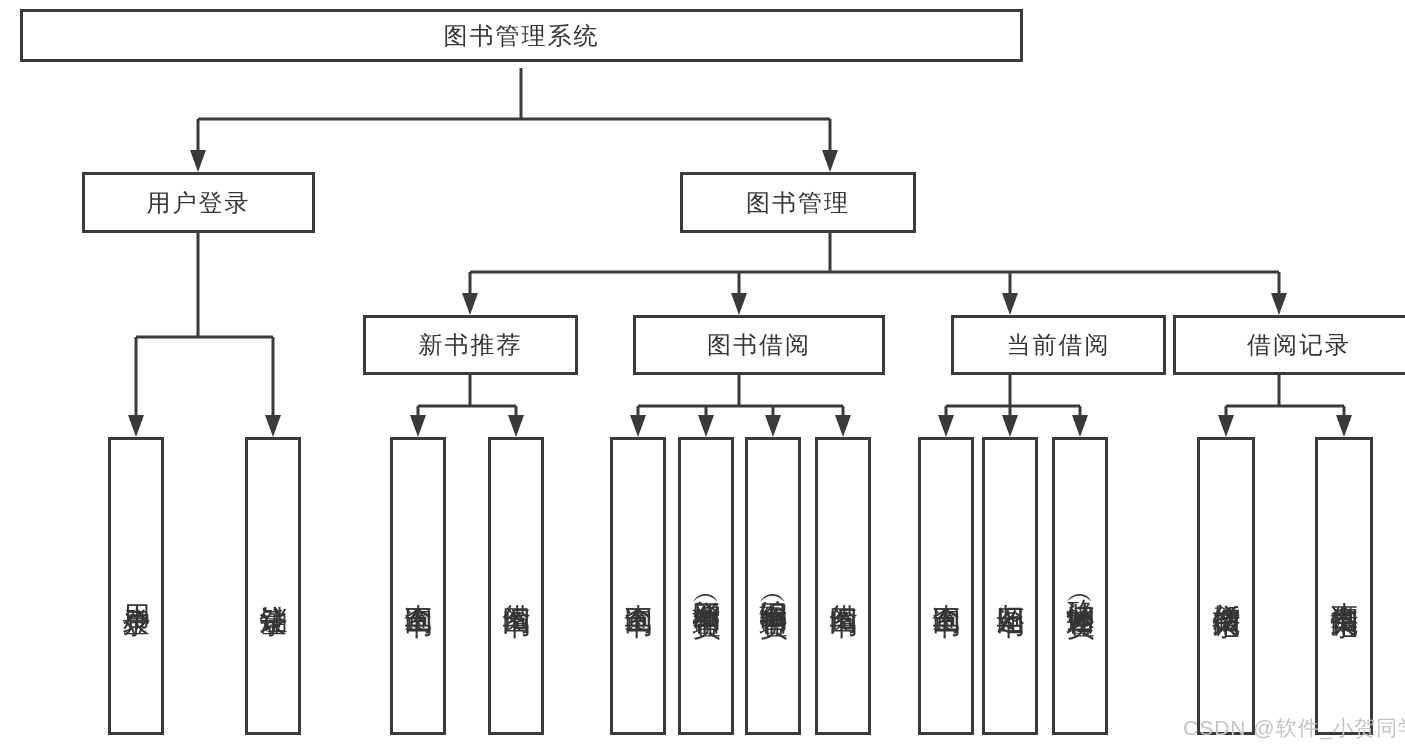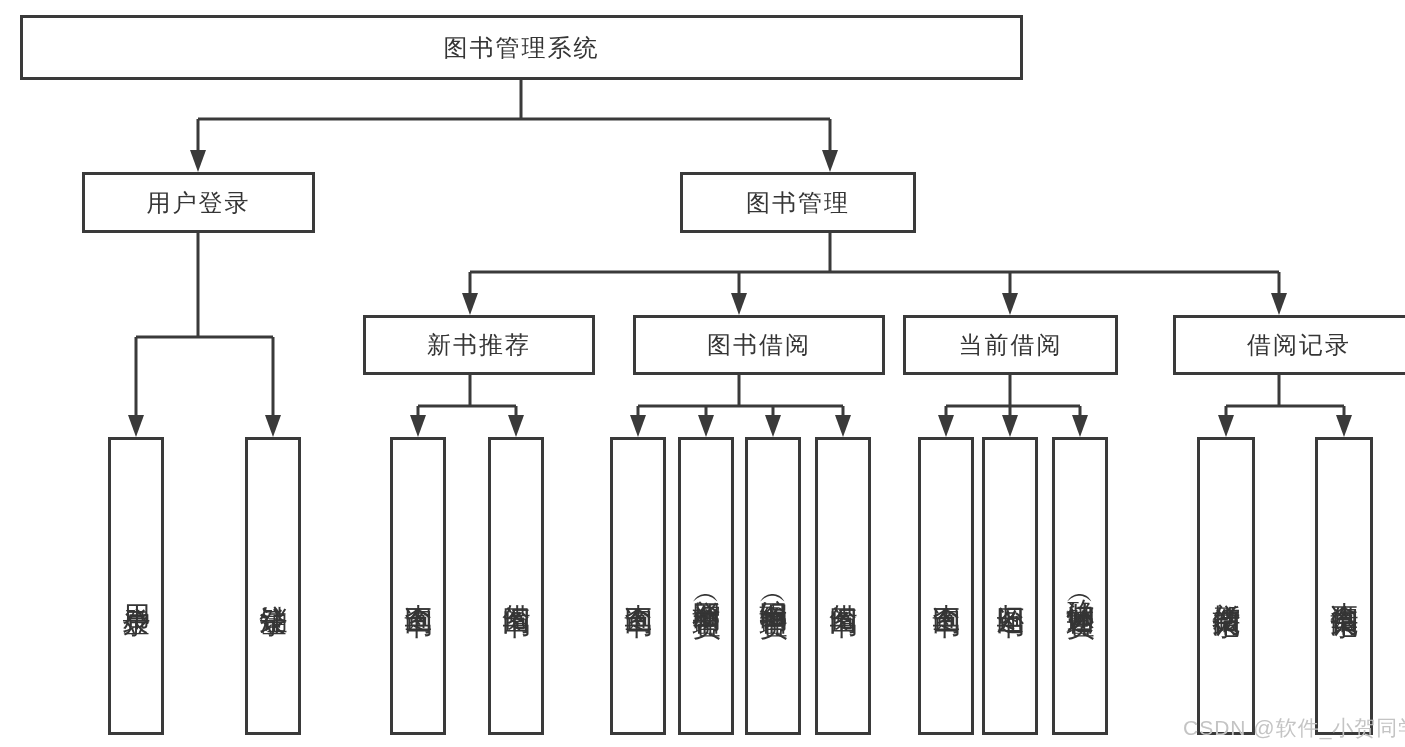--- a/index.html
+++ b/index.html
@@ -41,21 +41,21 @@
     border: 3px solid var(--line);
     background: #fff;
     display: flex;
     align-items: center;
     justify-content: center;
     color: var(--text);
     font-size: 24px;
     letter-spacing: 2px;
     text-align: center;
   }
-  .node.root   { left: 20px;  top: 15px;  width: 1003px; height: 65px; font-family: Liberation Mono, monospace; }
+  .node.root   { left: 20px;  top: 9px;  width: 1003px; height: 53px; font-family: Liberation Mono, monospace; }
   .node.lvl2   { top: 172px; height: 61px; }
   .node.lvl3   { top: 315px; height: 60px; }
   .node.leaf {
     top: 437px;
     height: 298px;
     width: 56px;
     font-size: 28px;
     letter-spacing: 2px;
     writing-mode: vertical-rl;
     text-orientation: mixed;
@@ -112,23 +112,23 @@
     <path class="wire" d="M1279 375 V406 M1226 406 H1344 M1226 406 V421 M1344 406 V421"></path>
     <path class="arrow" d="M1218 415 L1234 415 L1226 437 Z"></path>
     <path class="arrow" d="M1336 415 L1352 415 L1344 437 Z"></path>
   </svg>
 
   <div class="node root">图书管理系统</div>
 
   <div class="node lvl2" style="left:82px; width:233px;">用户登录</div>
   <div class="node lvl2" style="left:680px; width:236px;">图书管理</div>
 
-  <div class="node lvl3" style="left:363px; width:232px;">新书推荐</div>
+  <div class="node lvl3" style="left:363px; width:215px;">新书推荐</div>
   <div class="node lvl3" style="left:633px; width:252px;">图书借阅</div>
-  <div class="node lvl3" style="left:903px; width:215px;">当前借阅</div>
+  <div class="node lvl3" style="left:951px; width:215px;">当前借阅</div>
   <div class="node lvl3" style="left:1173px; width:252px;">借阅记录</div>
 
   <div class="node leaf" style="left:108px;">用户登录</div>
   <div class="node leaf" style="left:245px;">注销登录</div>
 
   <div class="node leaf" style="left:390px;">查询图书</div>
   <div class="node leaf" style="left:488px;">借阅图书</div>
 
   <div class="node leaf" style="left:610px;">查询图书</div>
   <div class="node leaf" style="left:678px;">新增图书（管理员）</div>

